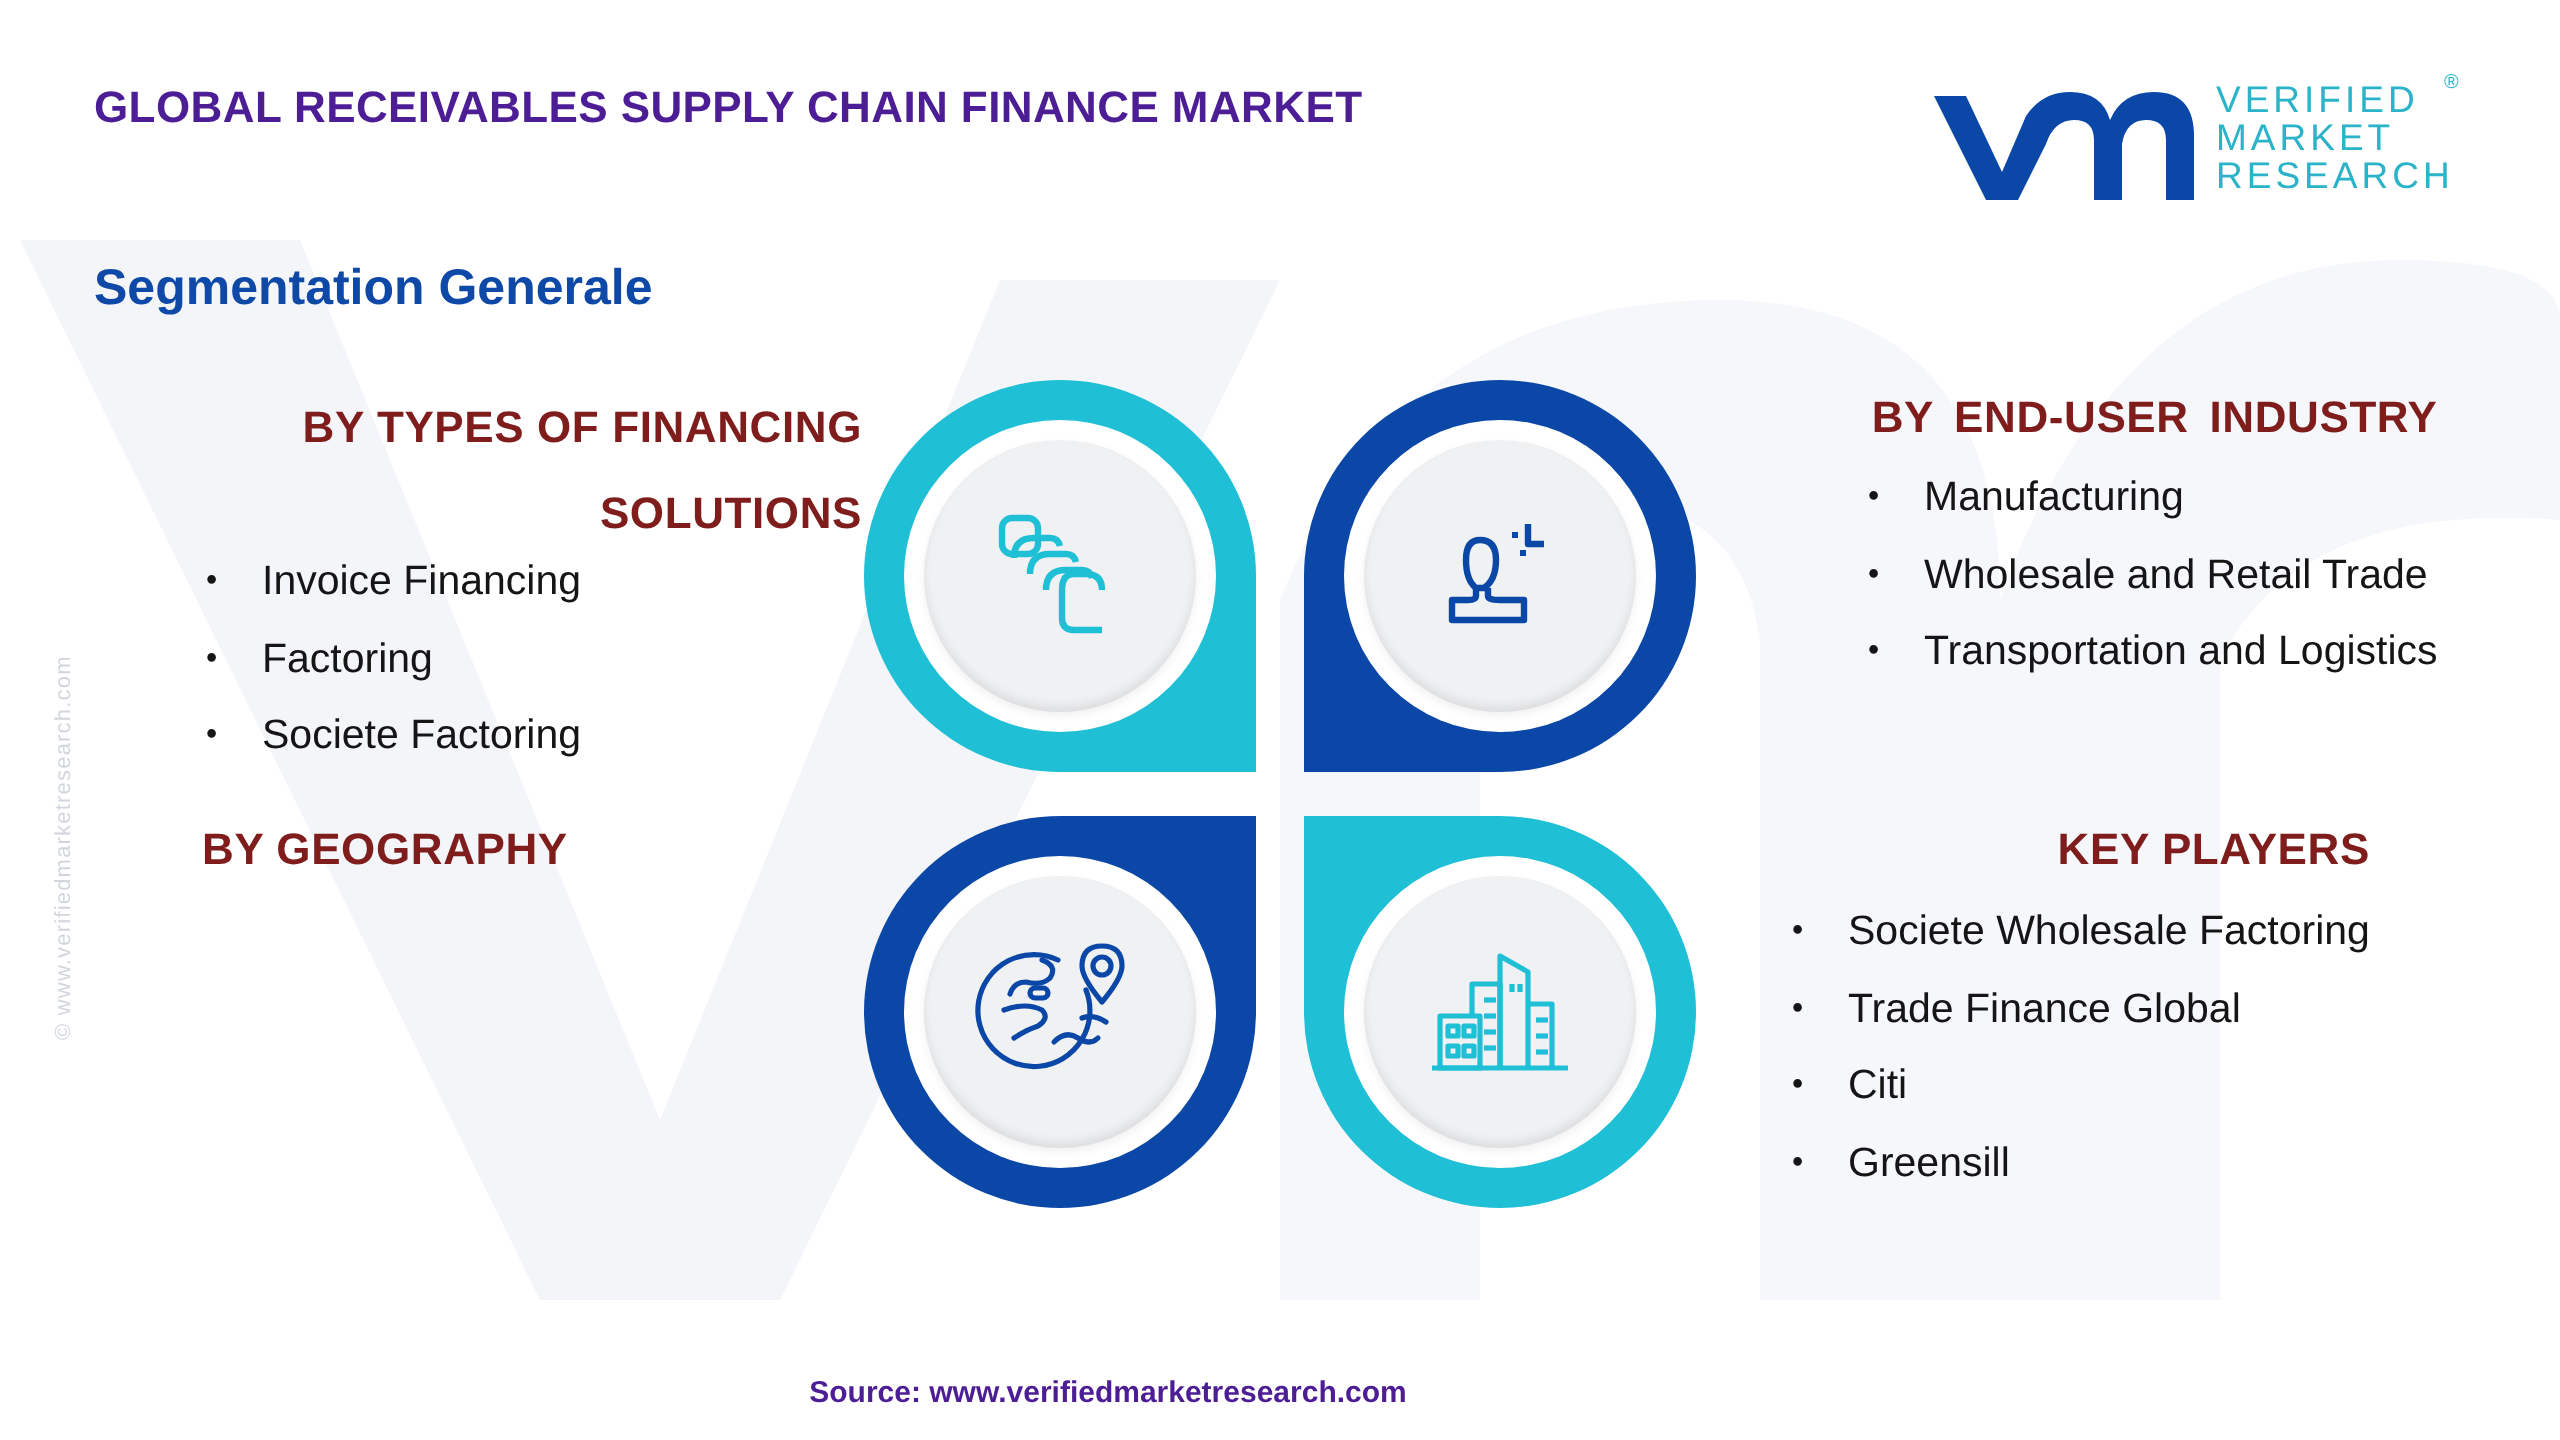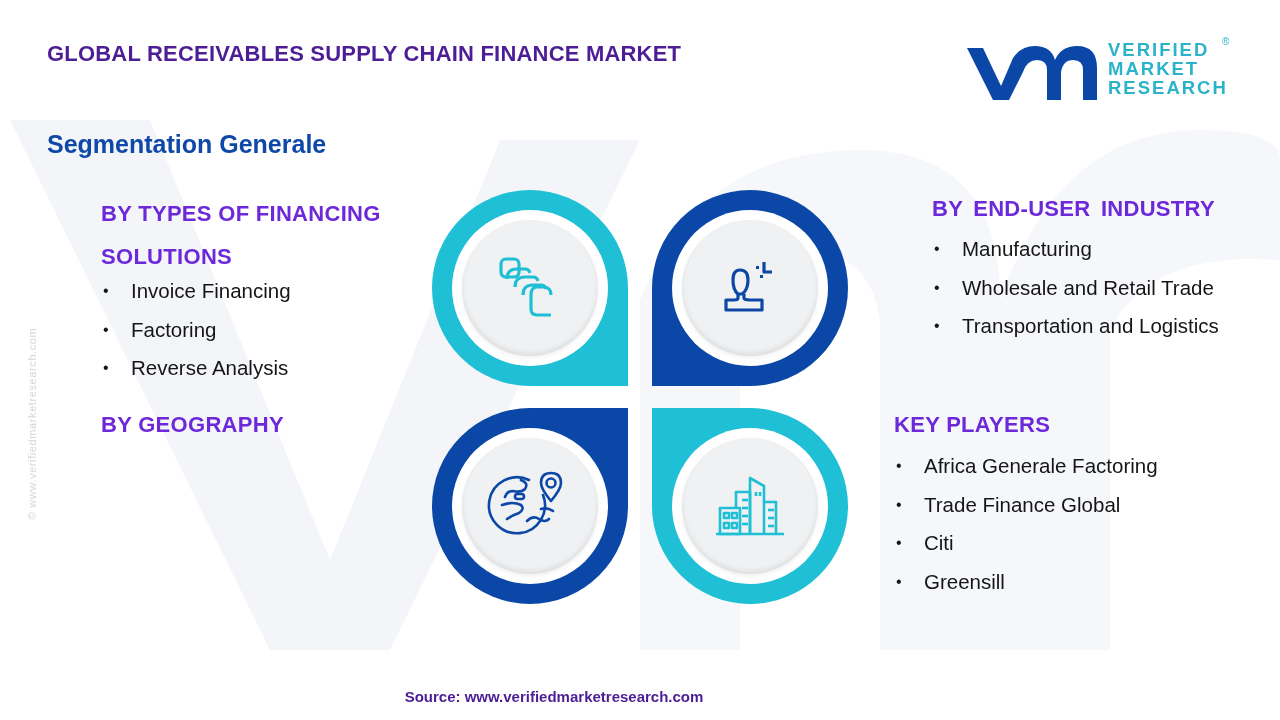--- a/index.html
+++ b/index.html
@@ -20,28 +20,28 @@
   }
   .subtitle {
     position: absolute; left: 47px; top: 130px; z-index: 2;
     font-size: 25px; font-weight: 700; color: #0e49a8;
   }
 
   .logo { position: absolute; left: 965px; top: 40px; width: 270px; height: 62px; z-index: 2; }
   .logo-mark { position: absolute; left: 0; top: 2px; }
   .logo-text {
     position: absolute; left: 143px; top: 0px;
-    font-size: 18.5px; font-weight: 700; line-height: 19px; color: #2bb3c9; letter-spacing: 2px;
+    font-size: 18.5px; font-weight: 400; line-height: 19px; color: #2bb3c9; letter-spacing: 2px;
   }
   .logo-text span { display: block; }
   .logo-reg { position: absolute; left: 257px; top: -4px; font-size: 10px; color: #2bb3c9; }
 
   .segment { position: absolute; z-index: 2; }
   .seg-head {
-    font-size: 22px; font-weight: 700; color: #6d28d9; letter-spacing: 0.3px;
+    font-size: 22px; font-weight: 700; color: #7f1d1d; letter-spacing: 0.3px; text-align: right;
   }
   .seg-list { list-style: none; }
   .seg-list li { position: relative; padding-left: 30px; font-size: 20.5px; color: #151515; height: 38.5px; line-height: 38.5px; white-space: nowrap; }
   .seg-list li::before { content: "\2022"; position: absolute; left: 2px; top: 0; font-size: 16px; color: #151515; }
 
   #seg-types { left: 101px; top: 192px; }
   #seg-types .seg-head { line-height: 43px; width: 330px; }
   #seg-types .seg-list { margin-top: -6px; }
 
   #seg-geo { left: 101px; top: 405px; }
@@ -100,41 +100,41 @@
     <span>RESEARCH</span>
   </div>
   <div class="logo-reg">®</div>
 </div>
 
 <div class="segment" id="seg-types">
   <div class="seg-head">BY TYPES OF FINANCING SOLUTIONS</div>
   <ul class="seg-list">
     <li>Invoice Financing</li>
     <li>Factoring</li>
-    <li>Reverse Analysis</li>
+    <li>Societe Factoring</li>
   </ul>
 </div>
 
 <div class="segment" id="seg-geo">
   <div class="seg-head">BY GEOGRAPHY</div>
 </div>
 
 <div class="segment" id="seg-enduser">
   <div class="seg-head">BY  END-USER INDUSTRY</div>
   <ul class="seg-list">
     <li>Manufacturing</li>
     <li>Wholesale and Retail Trade</li>
     <li>Transportation and Logistics</li>
   </ul>
 </div>
 
 <div class="segment" id="seg-players">
   <div class="seg-head">KEY PLAYERS</div>
   <ul class="seg-list">
-    <li>Africa Generale Factoring</li>
+    <li>Societe Wholesale Factoring</li>
     <li>Trade Finance Global</li>
     <li>Citi</li>
     <li>Greensill</li>
   </ul>
 </div>
 
 <div class="quad" id="quad-tl">
   <div class="inner-ring"></div>
   <div class="inner-disc">
     <svg width="70" height="70" viewBox="0 0 70 70" fill="none" stroke="#1fbfd6" stroke-width="3.2" stroke-linejoin="round">

